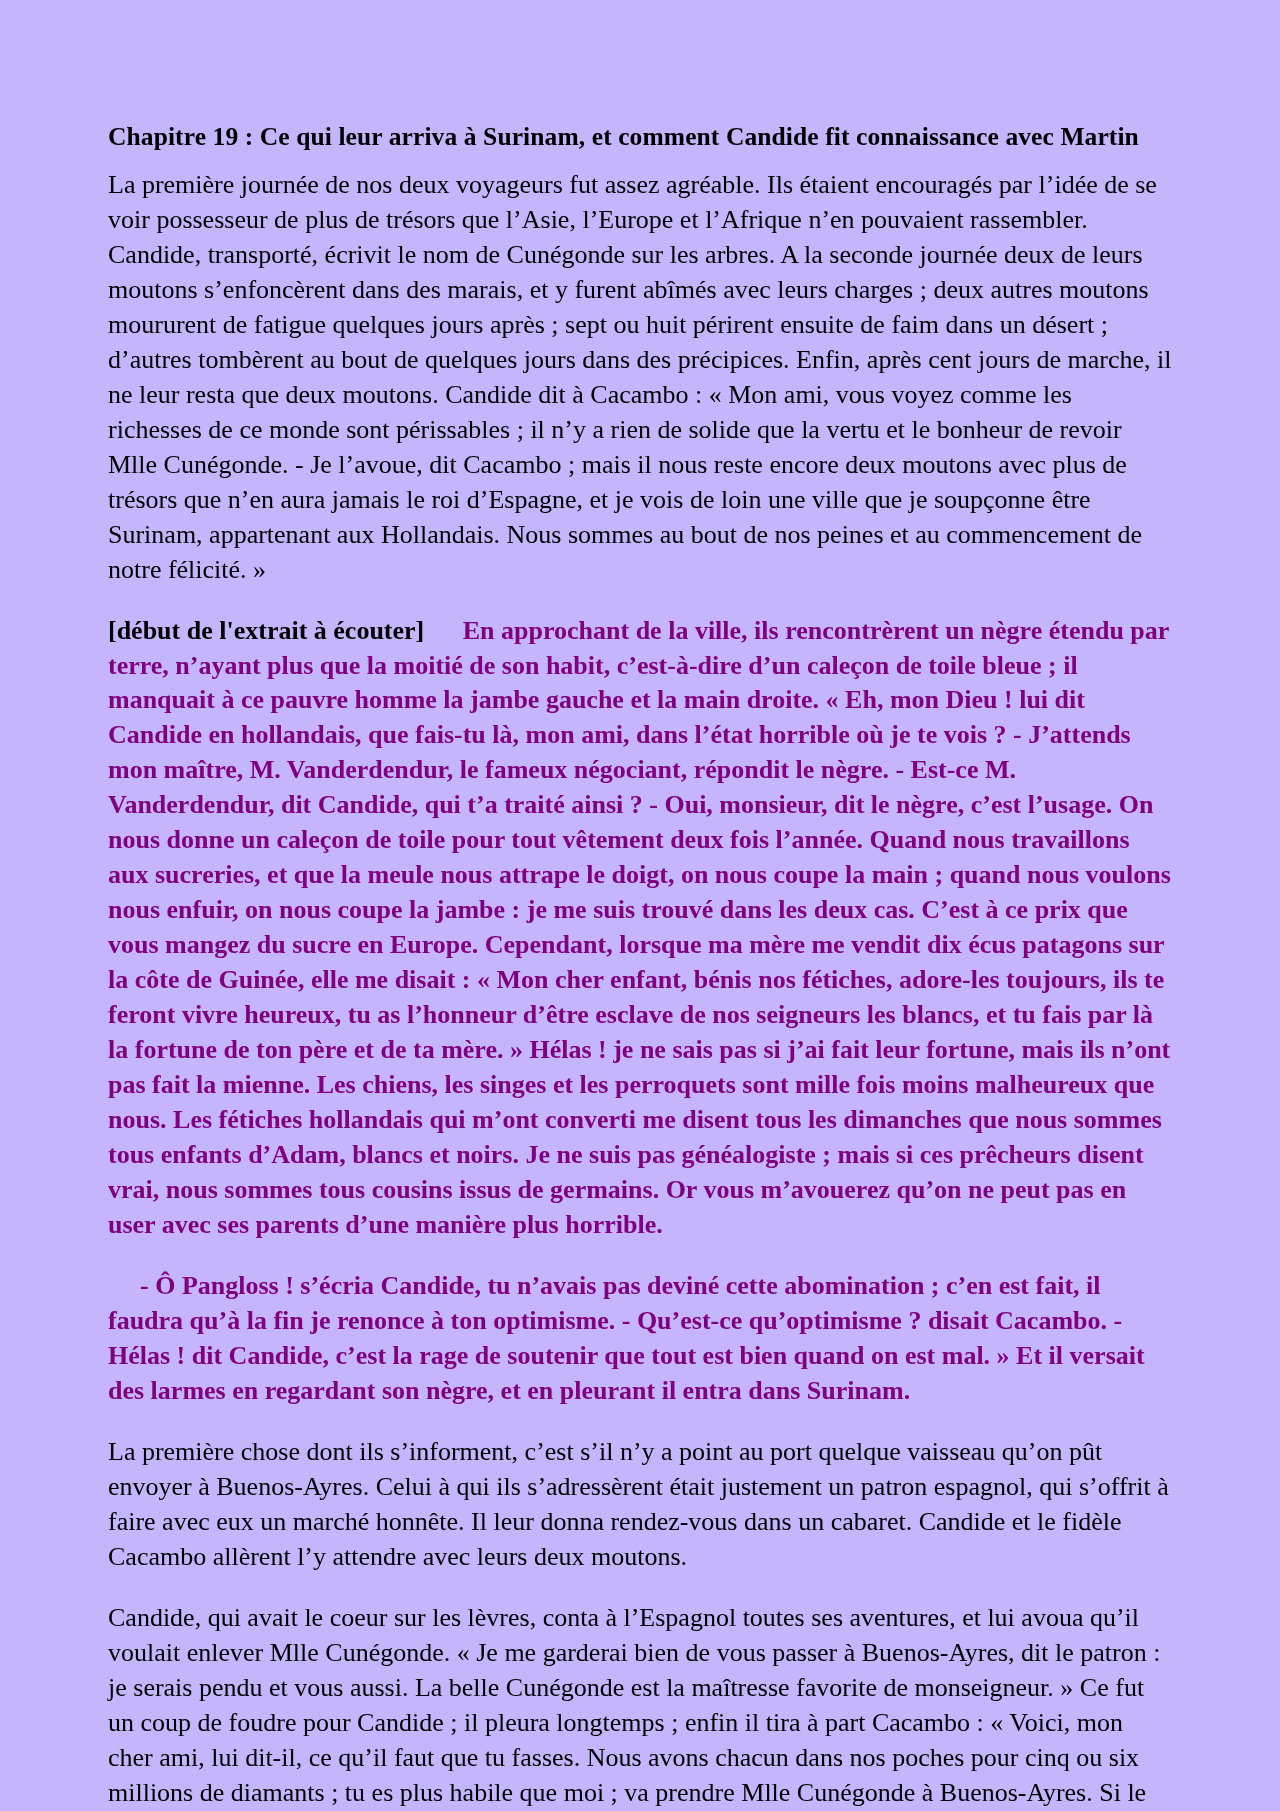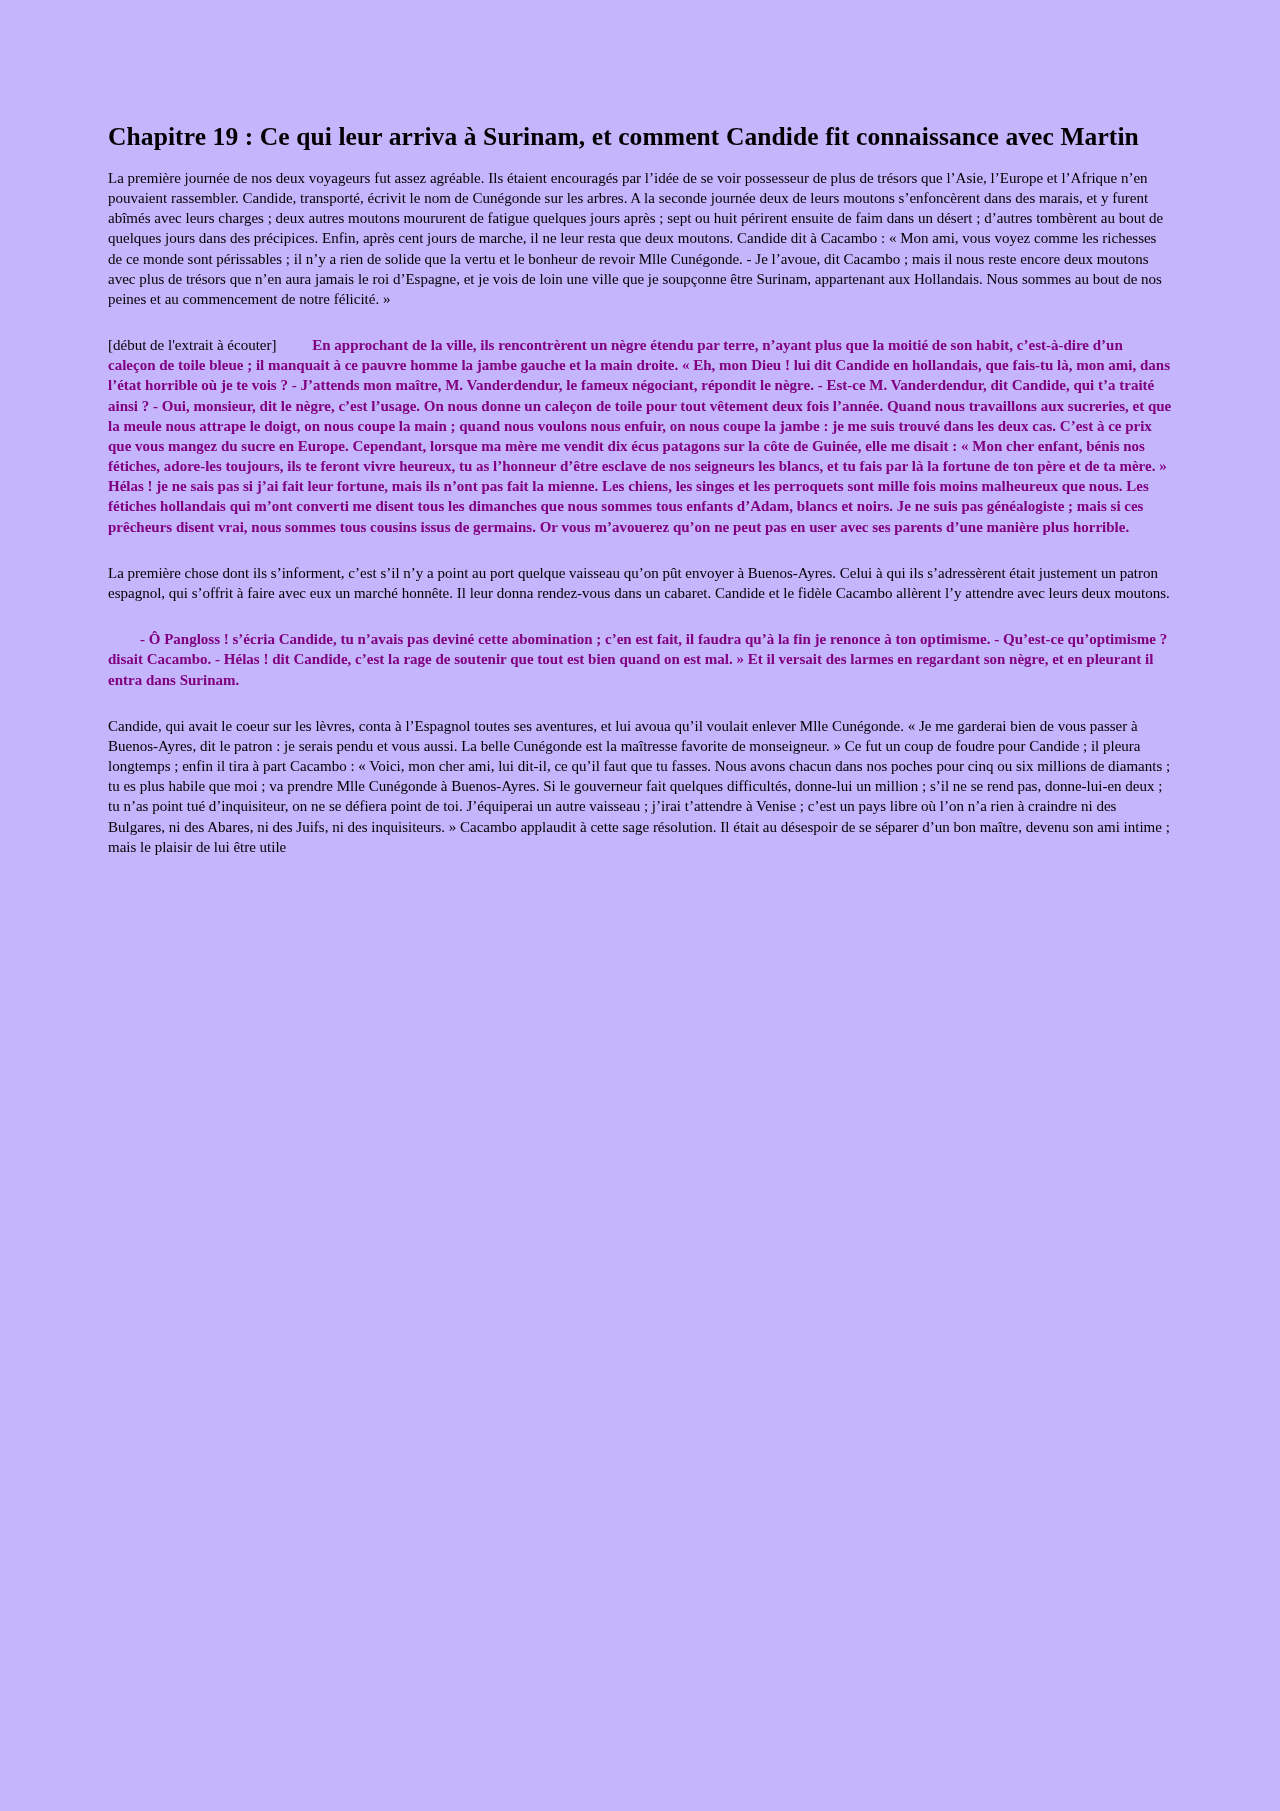--- a/index.html
+++ b/index.html
@@ -21,55 +21,55 @@
     background: #c4b5fd;
   }
   h1.doc-title {
     font-size: 25.5px;
     line-height: 1.33;
     font-weight: bold;
     margin: 0 0 14px 0;
     letter-spacing: 0.1px;
   }
   p.para {
-    font-size: 15px;
+    font-size: 26px;
     line-height: 1.345;
     margin: 0 0 26px 0;
     text-align: left;
   }
   p.para:last-child {
     margin-bottom: 8px;
   }
   .highlight {
     color: #800080;
     font-weight: bold;
     margin-left: 32px;
   }
   .bracket-note {
     color: #000000;
-    font-weight: normal;
+    font-weight: bold;
   }
   .extract-block {
     margin-bottom: 24px;
   }
 </style>
 </head>
 <body>
 
 <div class="page">
 
   <h1 class="doc-title">Chapitre 19 : Ce qui leur arriva à Surinam, et comment Candide fit connaissance avec Martin</h1>
 
   <p class="para">La première journée de nos deux voyageurs fut assez agréable. Ils étaient encouragés par l’idée de se voir possesseur de plus de trésors que l’Asie, l’Europe et l’Afrique n’en pouvaient rassembler. Candide, transporté, écrivit le nom de Cunégonde sur les arbres. A la seconde journée deux de leurs moutons s’enfoncèrent dans des marais, et y furent abîmés avec leurs charges ; deux autres moutons moururent de fatigue quelques jours après ; sept ou huit périrent ensuite de faim dans un désert ; d’autres tombèrent au bout de quelques jours dans des précipices. Enfin, après cent jours de marche, il ne leur resta que deux moutons. Candide dit à Cacambo : « Mon ami, vous voyez comme les richesses de ce monde sont périssables ; il n’y a rien de solide que la vertu et le bonheur de revoir Mlle Cunégonde. - Je l’avoue, dit Cacambo ; mais il nous reste encore deux moutons avec plus de trésors que n’en aura jamais le roi d’Espagne, et je vois de loin une ville que je soupçonne être Surinam, appartenant aux Hollandais. Nous sommes au bout de nos peines et au commencement de notre félicité. »</p>
 
   <p class="para extract-block">
     <span class="bracket-note">[début de l'extrait à écouter] </span><span class="highlight">En approchant de la ville, ils rencontrèrent un nègre étendu par terre, n’ayant plus que la moitié de son habit, c’est-à-dire d’un caleçon de toile bleue ; il manquait à ce pauvre homme la jambe gauche et la main droite. « Eh, mon Dieu ! lui dit Candide en hollandais, que fais-tu là, mon ami, dans l’état horrible où je te vois ? - J’attends mon maître, M. Vanderdendur, le fameux négociant, répondit le nègre. - Est-ce M. Vanderdendur, dit Candide, qui t’a traité ainsi ? - Oui, monsieur, dit le nègre, c’est l’usage. On nous donne un caleçon de toile pour tout vêtement deux fois l’année. Quand nous travaillons aux sucreries, et que la meule nous attrape le doigt, on nous coupe la main ; quand nous voulons nous enfuir, on nous coupe la jambe : je me suis trouvé dans les deux cas. C’est à ce prix que vous mangez du sucre en Europe. Cependant, lorsque ma mère me vendit dix écus patagons sur la côte de Guinée, elle me disait : « Mon cher enfant, bénis nos fétiches, adore-les toujours, ils te feront vivre heureux, tu as l’honneur d’être esclave de nos seigneurs les blancs, et tu fais par là la fortune de ton père et de ta mère. » Hélas ! je ne sais pas si j’ai fait leur fortune, mais ils n’ont pas fait la mienne. Les chiens, les singes et les perroquets sont mille fois moins malheureux que nous. Les fétiches hollandais qui m’ont converti me disent tous les dimanches que nous sommes tous enfants d’Adam, blancs et noirs. Je ne suis pas généalogiste ; mais si ces prêcheurs disent vrai, nous sommes tous cousins issus de germains. Or vous m’avouerez qu’on ne peut pas en user avec ses parents d’une manière plus horrible.</span>
   </p>
 
-  <p class="para">La première chose dont ils s’informent, c’est s’il n’y a point au port quelque vaisseau qu’on pût envoyer à Buenos-Ayres. Celui à qui ils s’adressèrent était justement un patron espagnol, qui s’offrit à faire avec eux un marché honnête. Il leur donna rendez-vous dans un cabaret. Candide et le fidèle Cacambo allèrent l’y attendre avec leurs deux moutons.</p>
-
   <p class="para">
     <span class="highlight">- Ô Pangloss ! s’écria Candide, tu n’avais pas deviné cette abomination ; c’en est fait, il faudra qu’à la fin je renonce à ton optimisme. - Qu’est-ce qu’optimisme ? disait Cacambo. - Hélas ! dit Candide, c’est la rage de soutenir que tout est bien quand on est mal. » Et il versait des larmes en regardant son nègre, et en pleurant il entra dans Surinam.</span>
   </p>
+
+  <p class="para">La première chose dont ils s’informent, c’est s’il n’y a point au port quelque vaisseau qu’on pût envoyer à Buenos-Ayres. Celui à qui ils s’adressèrent était justement un patron espagnol, qui s’offrit à faire avec eux un marché honnête. Il leur donna rendez-vous dans un cabaret. Candide et le fidèle Cacambo allèrent l’y attendre avec leurs deux moutons.</p>
 
   <p class="para">Candide, qui avait le coeur sur les lèvres, conta à l’Espagnol toutes ses aventures, et lui avoua qu’il voulait enlever Mlle Cunégonde. « Je me garderai bien de vous passer à Buenos-Ayres, dit le patron : je serais pendu et vous aussi. La belle Cunégonde est la maîtresse favorite de monseigneur. » Ce fut un coup de foudre pour Candide ; il pleura longtemps ; enfin il tira à part Cacambo : « Voici, mon cher ami, lui dit-il, ce qu’il faut que tu fasses. Nous avons chacun dans nos poches pour cinq ou six millions de diamants ; tu es plus habile que moi ; va prendre Mlle Cunégonde à Buenos-Ayres. Si le gouverneur fait quelques difficultés, donne-lui un million ; s’il ne se rend pas, donne-lui-en deux ; tu n’as point tué d’inquisiteur, on ne se défiera point de toi. J’équiperai un autre vaisseau ; j’irai t’attendre à Venise ; c’est un pays libre où l’on n’a rien à craindre ni des Bulgares, ni des Abares, ni des Juifs, ni des inquisiteurs. » Cacambo applaudit à cette sage résolution. Il était au désespoir de se séparer d’un bon maître, devenu son ami intime ; mais le plaisir de lui être utile</p>
 
 </div>
 
 </body></html>

